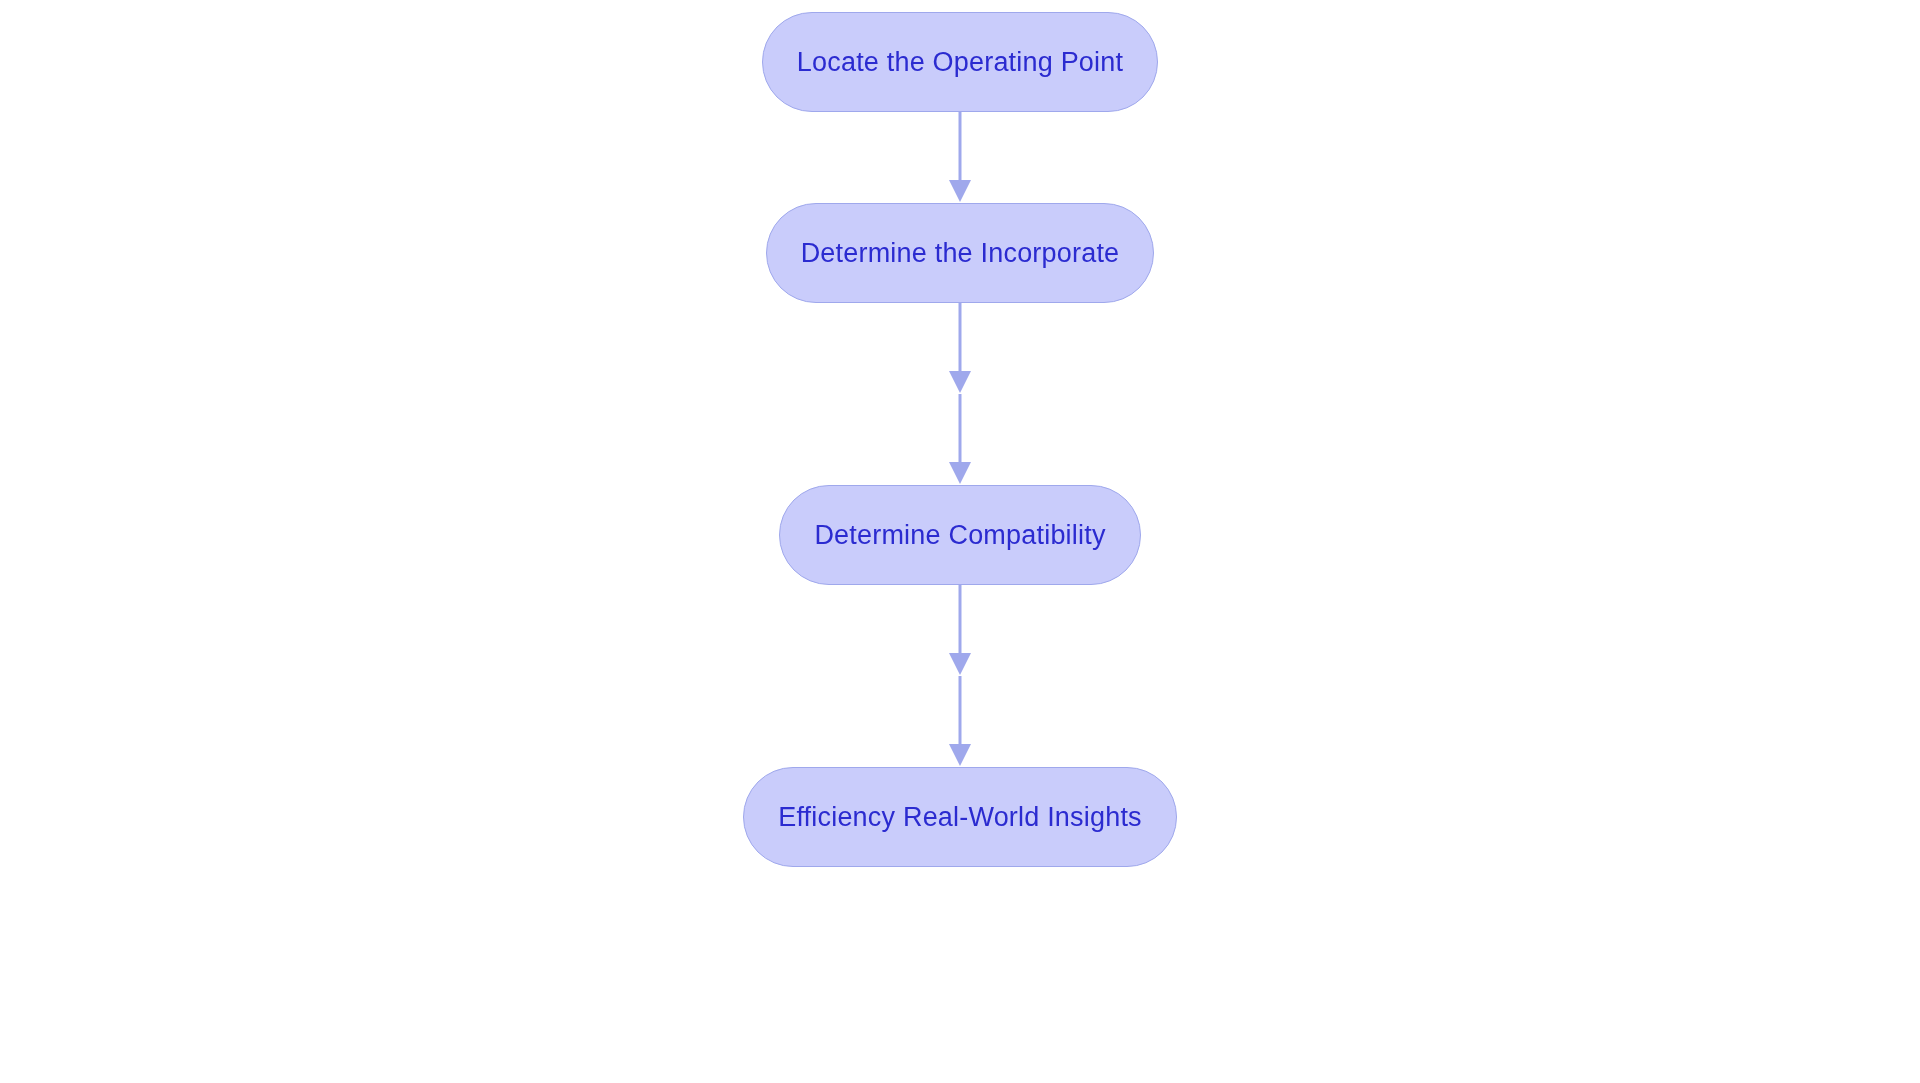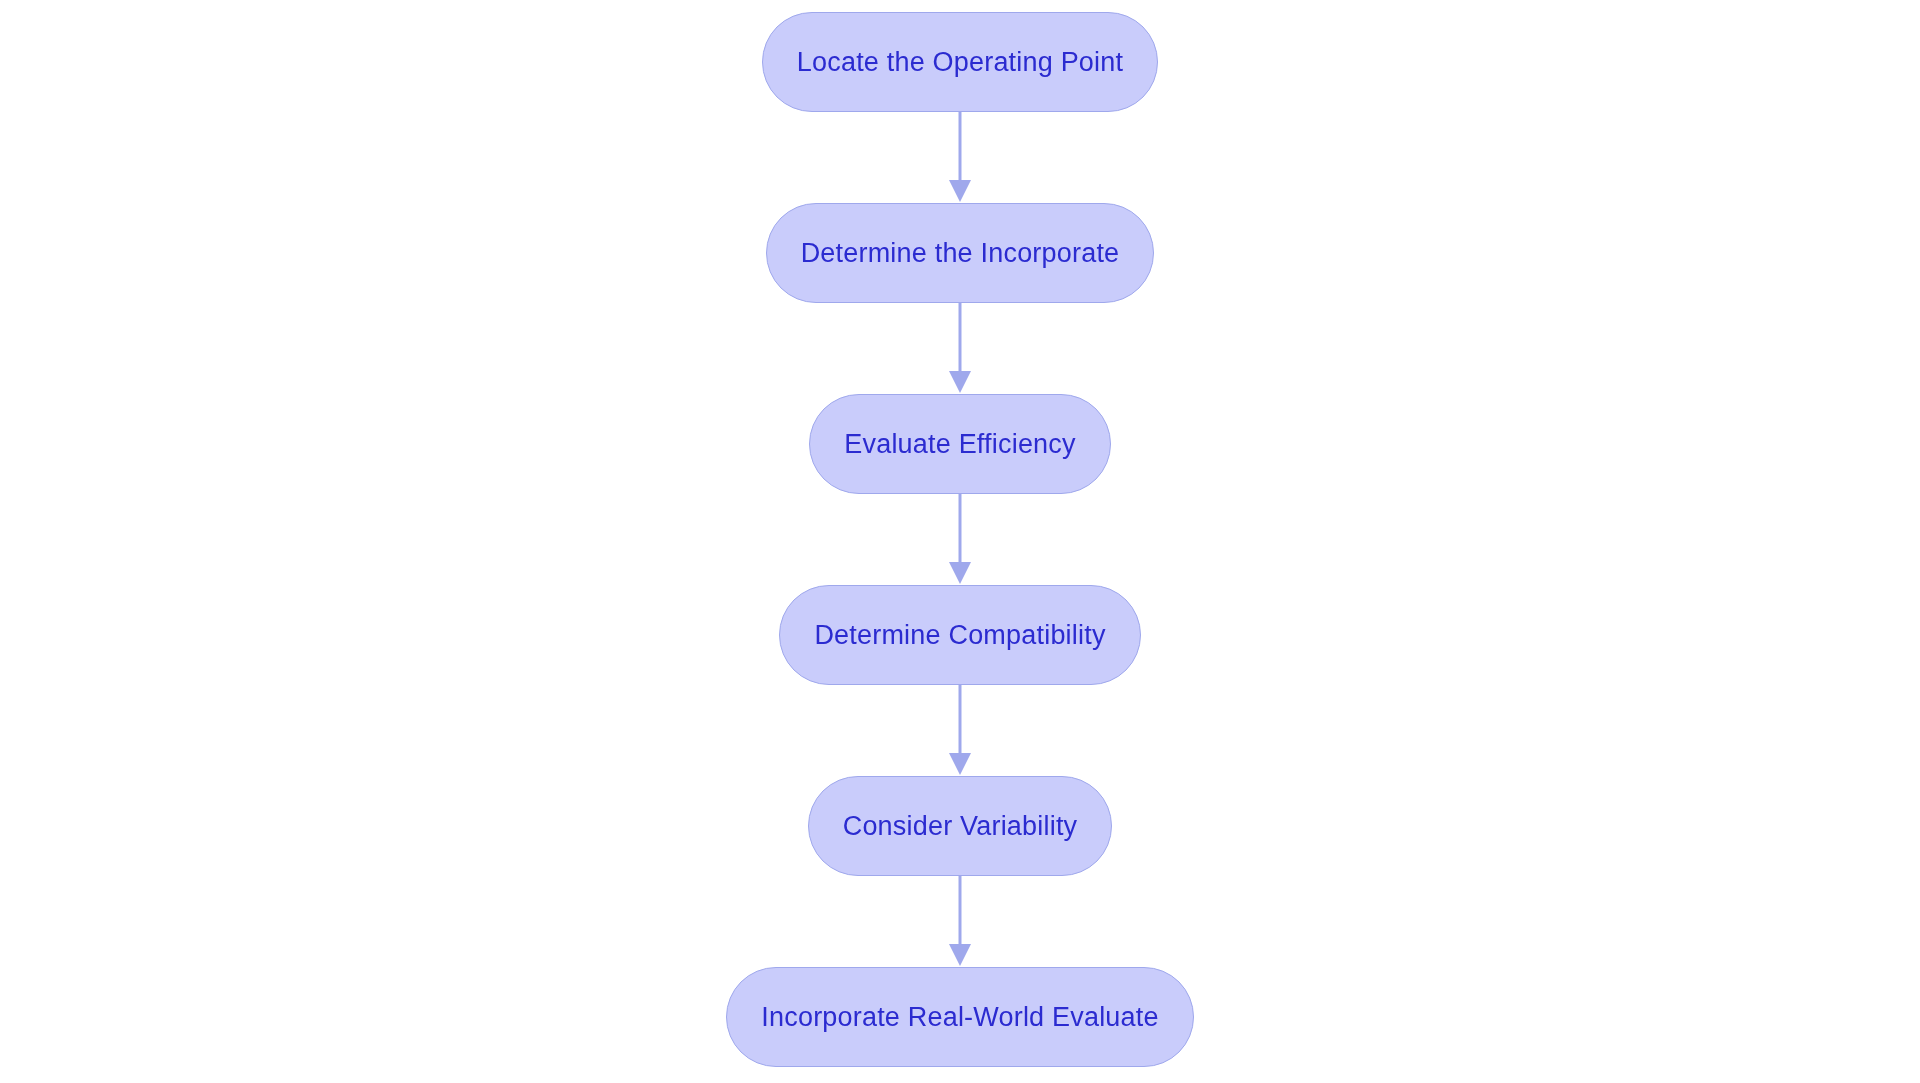--- a/index.html
+++ b/index.html
@@ -77,44 +77,38 @@
 
   <div class="flow-node">
     <span class="flow-node-label">Determine the Incorporate</span>
   </div>
 
   <svg class="flow-connector" viewBox="0 0 30 91">
     <line x1="15" y1="0" x2="15" y2="72" stroke="#9fa8ec" stroke-width="3"></line>
     <polygon points="15,90 4,68 26,68" fill="#9fa8ec"></polygon>
   </svg>
 
-  <div class="flow-node">
-    <span class="flow-node-label">Evaluate Efficiency</span>
-  </div>
 
   <svg class="flow-connector" viewBox="0 0 30 91">
     <line x1="15" y1="0" x2="15" y2="72" stroke="#9fa8ec" stroke-width="3"></line>
     <polygon points="15,90 4,68 26,68" fill="#9fa8ec"></polygon>
   </svg>
 
   <div class="flow-node">
     <span class="flow-node-label">Determine Compatibility</span>
   </div>
 
   <svg class="flow-connector" viewBox="0 0 30 91">
     <line x1="15" y1="0" x2="15" y2="72" stroke="#9fa8ec" stroke-width="3"></line>
     <polygon points="15,90 4,68 26,68" fill="#9fa8ec"></polygon>
   </svg>
 
-  <div class="flow-node">
-    <span class="flow-node-label">Consider Variability</span>
-  </div>
 
   <svg class="flow-connector" viewBox="0 0 30 91">
     <line x1="15" y1="0" x2="15" y2="72" stroke="#9fa8ec" stroke-width="3"></line>
     <polygon points="15,90 4,68 26,68" fill="#9fa8ec"></polygon>
   </svg>
 
   <div class="flow-node">
-    <span class="flow-node-label">Incorporate Real-World Evaluate</span>
+    <span class="flow-node-label">Efficiency Real-World Insights</span>
   </div>
 
 </div>
 
 </body></html>

